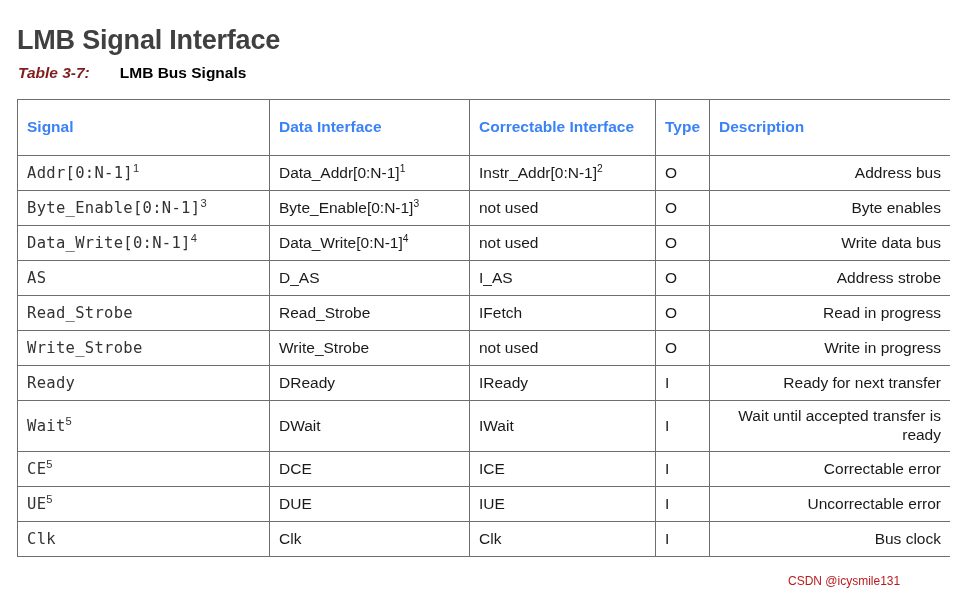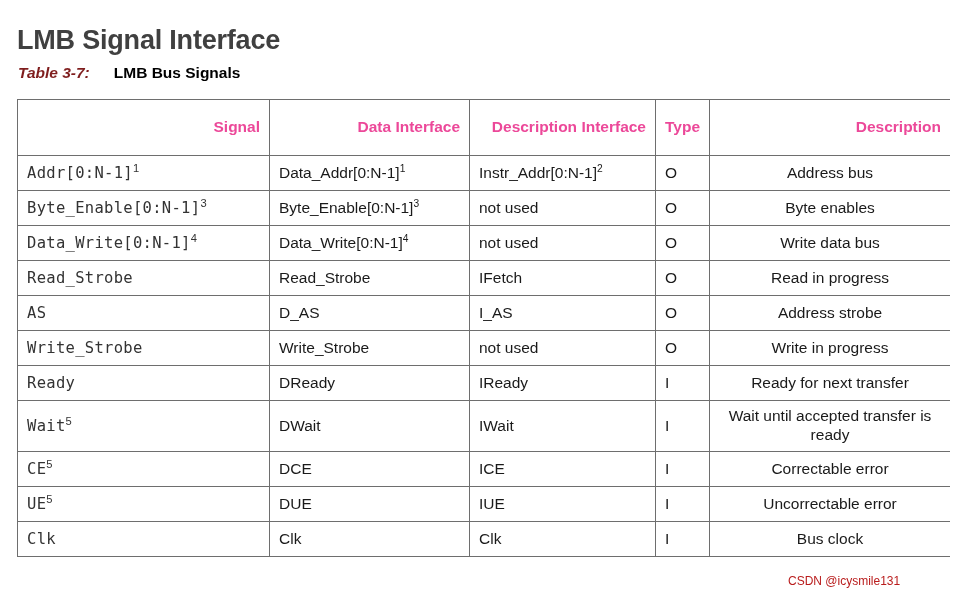--- a/index.html
+++ b/index.html
@@ -34,21 +34,21 @@
     white-space: nowrap;
   }
   .table-caption .cap-num {
     font-style: italic;
     font-weight: bold;
     color: #7f1d1d;
   }
   .table-caption .cap-title {
     font-weight: bold;
     color: #000;
-    margin-left: 24px;
+    margin-left: 30px;
   }
 
   .table-wrap {
     position: absolute;
     left: 17px;
     top: 99px;
     width: 933px;
     height: 507px;
     overflow: hidden;
   }
@@ -70,40 +70,40 @@
   col.c-signal { width: 252px; }
   col.c-data   { width: 200px; }
   col.c-instr  { width: 186px; }
   col.c-type   { width: 54px;  }
   col.c-desc   { width: 241px; }
 
   thead th {
     height: 55px;
     font-weight: bold;
     font-size: 16px;
-    text-align: right;
-    color: #ec4899;
+    text-align: left;
+    color: #3b82f6;
     border-bottom: 3px solid #bf1e4b;
   }
 
   tbody td { height: 34px; }
   tbody tr.tall td { height: 50px; }
 
   td.signal {
     font-family: "DejaVu Sans Mono", "Liberation Mono", monospace;
     font-size: 14.5px;
     letter-spacing: 0.3px;
     text-align: left;
     color: #333333;
   }
   td.data, td.instr, td.type {
     text-align: left;
   }
   td.desc {
-    text-align: center;
+    text-align: right;
   }
   sup {
     font-size: 0.66em;
     vertical-align: super;
     line-height: 0;
   }
   td.signal sup {
     font-family: "Liberation Sans", sans-serif;
     font-size: 0.72em;
   }
@@ -133,21 +133,21 @@
       <col class="c-signal">
         <col class="c-data">
         <col class="c-instr">
         <col class="c-type">
         <col class="c-desc">
     </colgroup>
     <thead>
       <tr>
         <th>Signal</th>
         <th>Data Interface</th>
-        <th>Description Interface</th>
+        <th>Correctable Interface</th>
         <th>Type</th>
         <th>Description</th>
       </tr>
     </thead>
     <tbody id="tbody">
         <tr>
           <td class="signal">Addr[0:N-1]<sup>1</sup></td>
           <td class="data">Data_Addr[0:N-1]<sup>1</sup></td>
           <td class="instr">Instr_Addr[0:N-1]<sup>2</sup></td>
           <td class="type">O</td>
@@ -161,32 +161,32 @@
           <td class="desc">Byte enables</td>
         </tr>
         <tr>
           <td class="signal">Data_Write[0:N-1]<sup>4</sup></td>
           <td class="data">Data_Write[0:N-1]<sup>4</sup></td>
           <td class="instr">not used</td>
           <td class="type">O</td>
           <td class="desc">Write data bus</td>
         </tr>
         <tr>
+          <td class="signal">AS</td>
+          <td class="data">D_AS</td>
+          <td class="instr">I_AS</td>
+          <td class="type">O</td>
+          <td class="desc">Address strobe</td>
+        </tr>
+        <tr>
           <td class="signal">Read_Strobe</td>
           <td class="data">Read_Strobe</td>
           <td class="instr">IFetch</td>
           <td class="type">O</td>
           <td class="desc">Read in progress</td>
-        </tr>
-        <tr>
-          <td class="signal">AS</td>
-          <td class="data">D_AS</td>
-          <td class="instr">I_AS</td>
-          <td class="type">O</td>
-          <td class="desc">Address strobe</td>
         </tr>
         <tr>
           <td class="signal">Write_Strobe</td>
           <td class="data">Write_Strobe</td>
           <td class="instr">not used</td>
           <td class="type">O</td>
           <td class="desc">Write in progress</td>
         </tr>
         <tr>
           <td class="signal">Ready</td>

